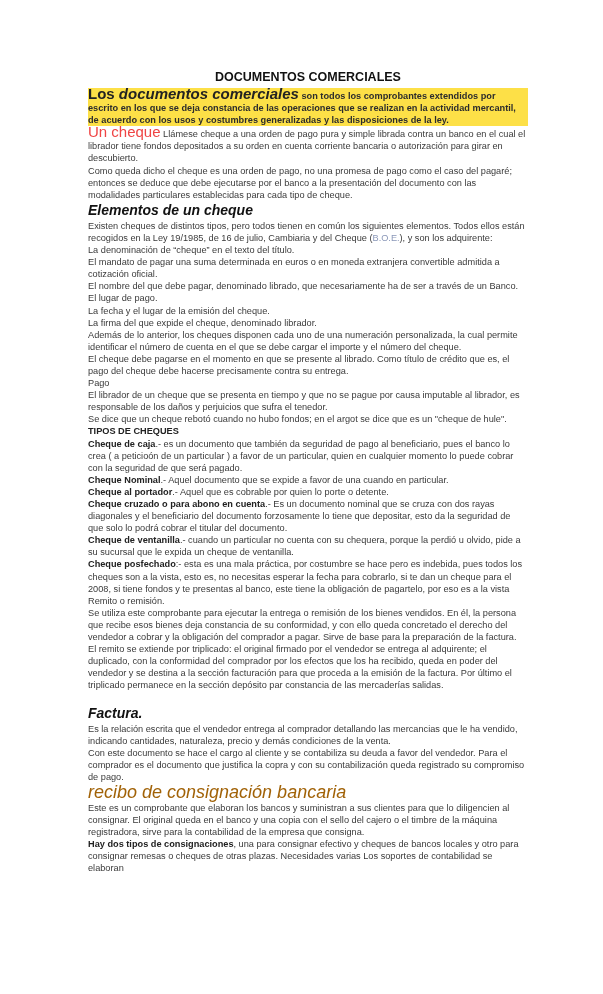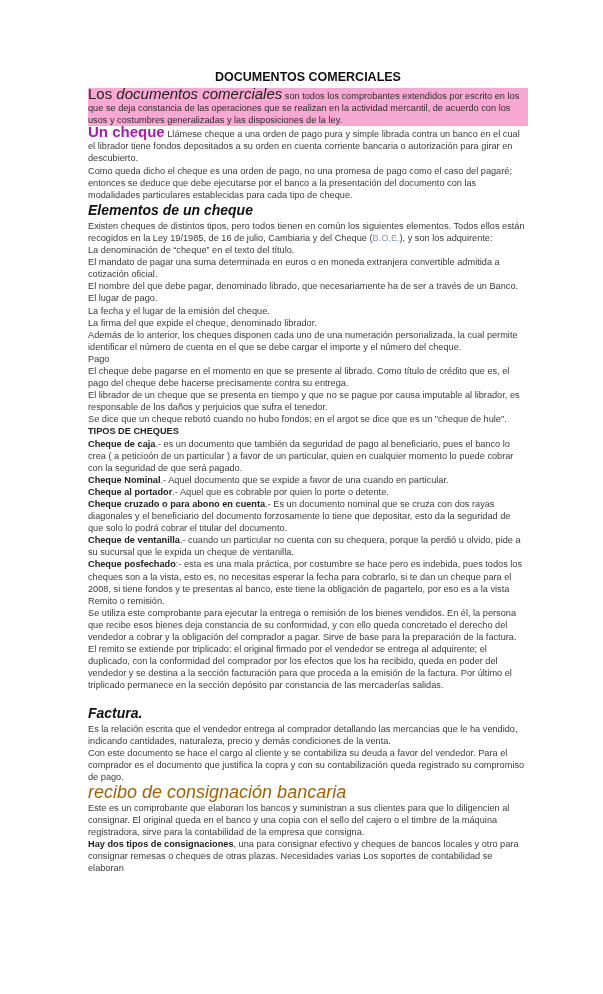--- a/index.html
+++ b/index.html
@@ -1,22 +1,22 @@
 <!DOCTYPE html>
 <html><head>
 <meta charset="utf-8">
 <style>
   html, body { margin: 0; padding: 0; background: #ffffff; }
   body { width: 603px; height: 994px; overflow: hidden; position: relative; font-family: "Liberation Sans", sans-serif; color: #3a3a3a; }
   .page { position: absolute; left: 88px; top: 70px; width: 440px; font-size: 9.2px; line-height: 12.1px; }
   .title { text-align: center; font-weight: bold; font-size: 12.5px; color: #111; margin: 0 0 3px 0; line-height: 15px; }
-  .intro { background: #f9a8d4; }
+  .intro { background: #fde047; font-weight: bold; }
   .lead-big { font-size: 15px; color: #222; }
   .lead-big i { font-style: italic; }
-  .bold-lead { font-size: 15px; font-weight: bold; color: #a21caf; }
+  .bold-lead { font-size: 15px; font-weight: normal; color: #ef4444; }
   .intro-body { color: #2c2c2c; }
   p { margin: 0; }
   h2 { font-size: 14px; font-weight: bold; color: #111; margin: 1px 0 1px 0; line-height: 17px; font-style: italic; }
   h2.plain { font-weight: normal; font-size: 18px; color: #a16207; }
   .center-head { font-weight: bold; color: #222; }
   b { color: #222; }
   .link { color: #8a97b8; }
   .gap { height: 12px; }
 </style>
 </head>
@@ -38,22 +38,22 @@
   <p>
     <span>Existen cheques de distintos tipos, pero todos tienen en común los siguientes elementos. Todos ellos están recogidos en la Ley 19/1985, de 16 de julio, Cambiaria y del Cheque (</span><span class="link">B.O.E.</span><span>), y son los adquirente:</span>
   </p>
   <p>La denominación de “cheque” en el texto del título.</p>
   <p>El mandato de pagar una suma determinada en euros o en moneda extranjera convertible admitida a cotización oficial.</p>
   <p>El nombre del que debe pagar, denominado librado, que necesariamente ha de ser a través de un Banco.</p>
   <p>El lugar de pago.</p>
   <p>La fecha y el lugar de la emisión del cheque.</p>
   <p>La firma del que expide el cheque, denominado librador.</p>
   <p>Además de lo anterior, los cheques disponen cada uno de una numeración personalizada, la cual permite identificar el número de cuenta en el que se debe cargar el importe y el número del cheque.</p>
+  <p>El cheque debe pagarse en el momento en que se presente al librado. Como título de crédito que es, el pago del cheque debe hacerse precisamente contra su entrega.</p>
   <p>Pago</p>
-  <p>El cheque debe pagarse en el momento en que se presente al librado. Como título de crédito que es, el pago del cheque debe hacerse precisamente contra su entrega.</p>
   <p>El librador de un cheque que se presenta en tiempo y que no se pague por causa imputable al librador, es responsable de los daños y perjuicios que sufra el tenedor.</p>
   <p>Se dice que un cheque rebotó cuando no hubo fondos; en el argot se dice que es un "cheque de hule".</p>
 
   <p class="center-head">TIPOS DE CHEQUES</p>
   <p><b>Cheque de caja</b><span>.- es un documento que también da seguridad de pago al beneficiario, pues el banco lo crea ( a peticioón de un particular ) a favor de un particular, quien en cualquier momento lo puede cobrar con la seguridad de que será pagado.</span></p>
   <p><b>Cheque Nominal</b><span>.- Aquel documento que se expide a favor de una cuando en particular.</span></p>
   <p><b>Cheque al portador</b><span>.- Aquel que es cobrable por quien lo porte o detente.</span></p>
   <p><b>Cheque cruzado o para abono en cuenta</b><span>.- Es un documento nominal que se cruza con dos rayas diagonales y el beneficiario del documento forzosamente lo tiene que depositar, esto da la seguridad de que solo lo podrá cobrar el titular del documento.</span></p>
   <p><b>Cheque de ventanilla</b><span>.- cuando un particular no cuenta con su chequera, porque la perdió u olvido, pide a su sucursal que le expida un cheque de ventanilla.</span></p>
   <p><b>Cheque posfechado</b><span>:- esta es una mala práctica, por costumbre se hace pero es indebida, pues todos los cheques son a la vista, esto es, no necesitas esperar la fecha para cobrarlo, si te dan un cheque para el 2008, si tiene fondos y te presentas al banco, este tiene la obligación de pagartelo, por eso es a la vista Remito o remisión.</span></p>

